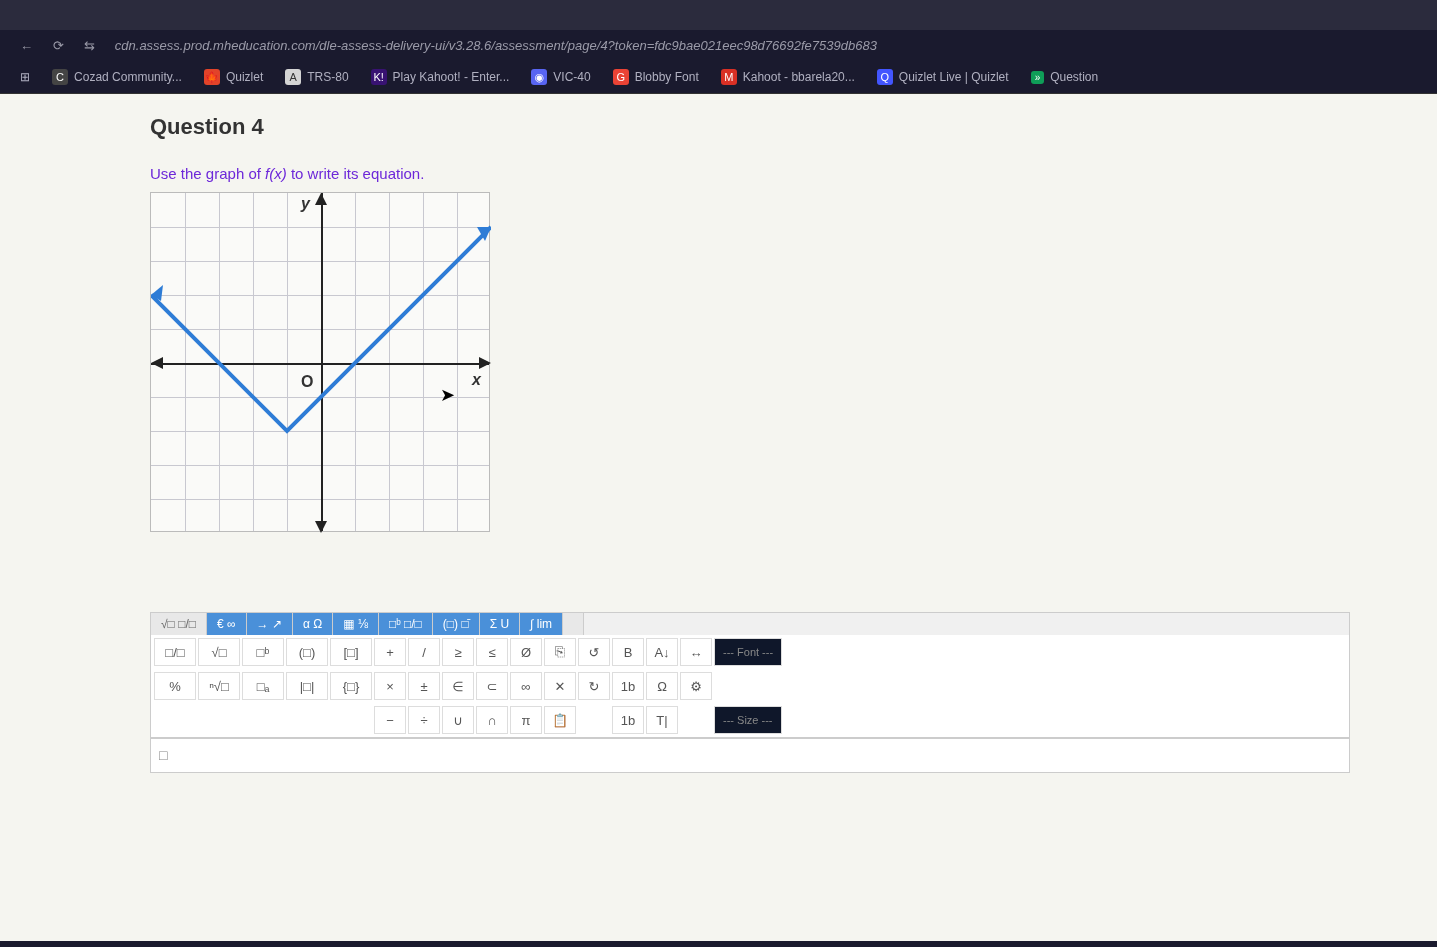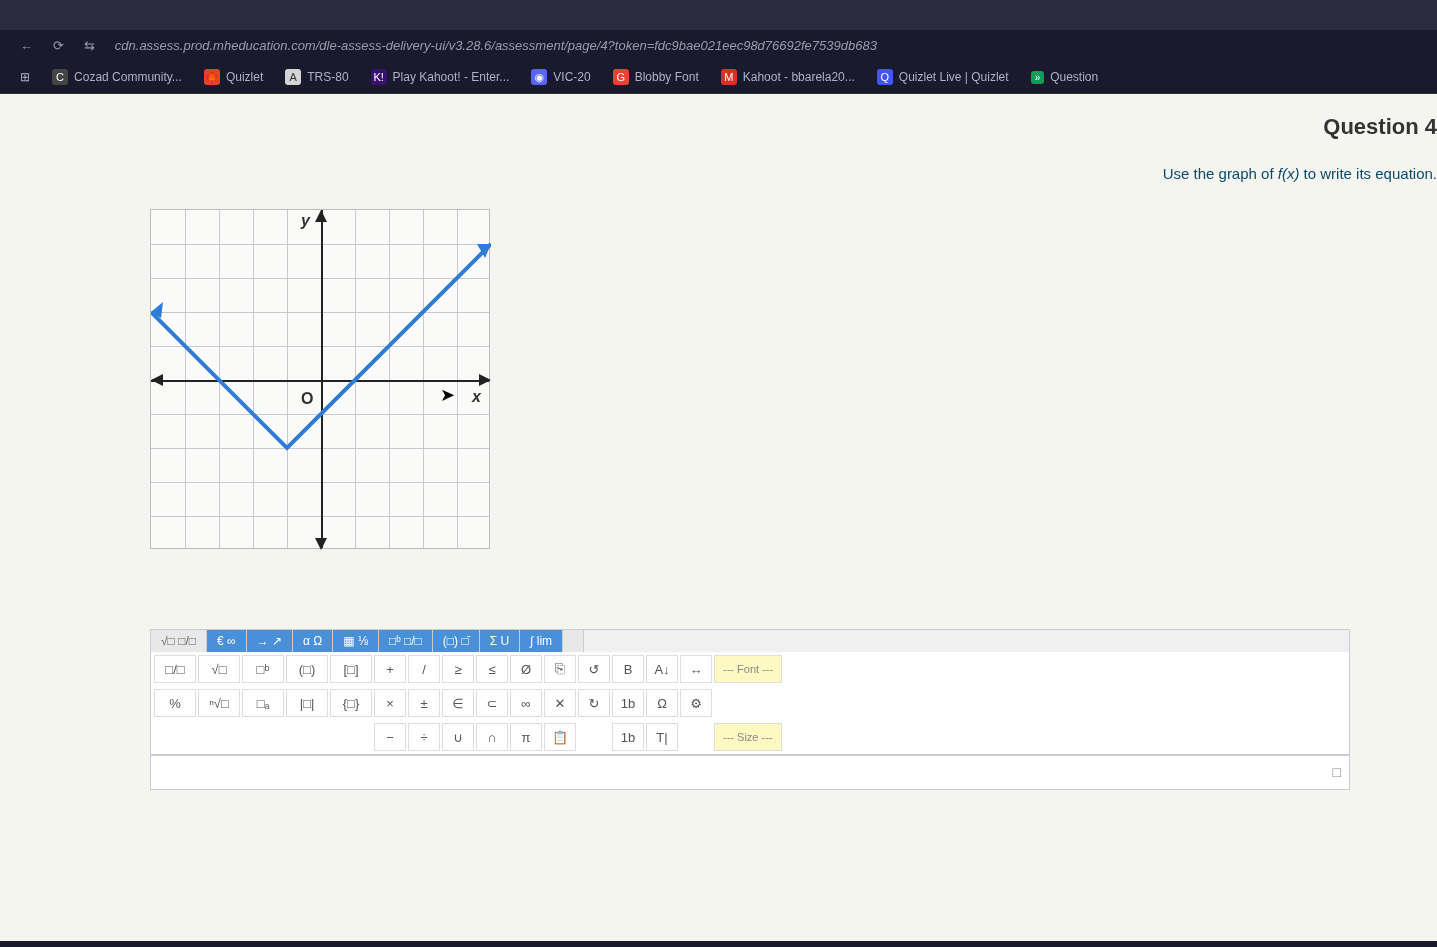--- a/index.html
+++ b/index.html
@@ -69,32 +69,31 @@
       color: #fff;
       padding: 1px 4px;
       border-radius: 3px;
       font-size: 10px;
     }
     .content-area {
       background: #f5f5f0;
       height: calc(100% - 100px);
       padding: 20px 0 0 150px;
       position: relative;
-      text-align: right;
     }
     .question-title {
       font-size: 22px;
       font-weight: bold;
       color: #333;
       margin-bottom: 25px;
     }
     .question-text {
       font-size: 15px;
-      color: #0c4a6e;
-      margin-bottom: 27px;
+      color: #6d28d9;
+      margin-bottom: 10px;
     }
     .question-text i { font-style: italic; }
     .graph-container {
       width: 340px;
       height: 340px;
       background: #fafaf8;
       border: 1px solid #bbb;
       position: relative;
       margin-bottom: 80px;
     }
@@ -185,21 +184,21 @@
       align-items: center;
       justify-content: center;
       font-size: 13px;
       cursor: pointer;
       color: #555;
     }
     .tb-btn.wide { width: 42px; }
     .tb-dropdown {
       height: 28px;
       border: 1px solid #ddd;
-      background: #fef9c3;
+      background: #0f172a;
       margin: 1px;
       padding: 0 8px;
       display: flex;
       align-items: center;
       font-size: 11px;
       color: #888;
       cursor: pointer;
     }
     .answer-box {
       border: 1px solid #ccc;
@@ -245,21 +244,21 @@
       <div class="bookmark">
         <span class="bookmark-icon icon-trs">A</span>
         <span>TRS-80</span>
       </div>
       <div class="bookmark">
         <span class="bookmark-icon icon-kahoot">K!</span>
         <span>Play Kahoot! - Enter...</span>
       </div>
       <div class="bookmark">
         <span class="bookmark-icon icon-vic">◉</span>
-        <span>VIC-20</span>
+        <span>VIC-40</span>
       </div>
       <div class="bookmark">
         <span class="bookmark-icon icon-blobby">G</span>
         <span>Blobby Font</span>
       </div>
       <div class="bookmark">
         <span class="bookmark-icon icon-starred">M</span>
         <span>Kahoot - bbarela20...</span>
       </div>
       <div class="bookmark">

